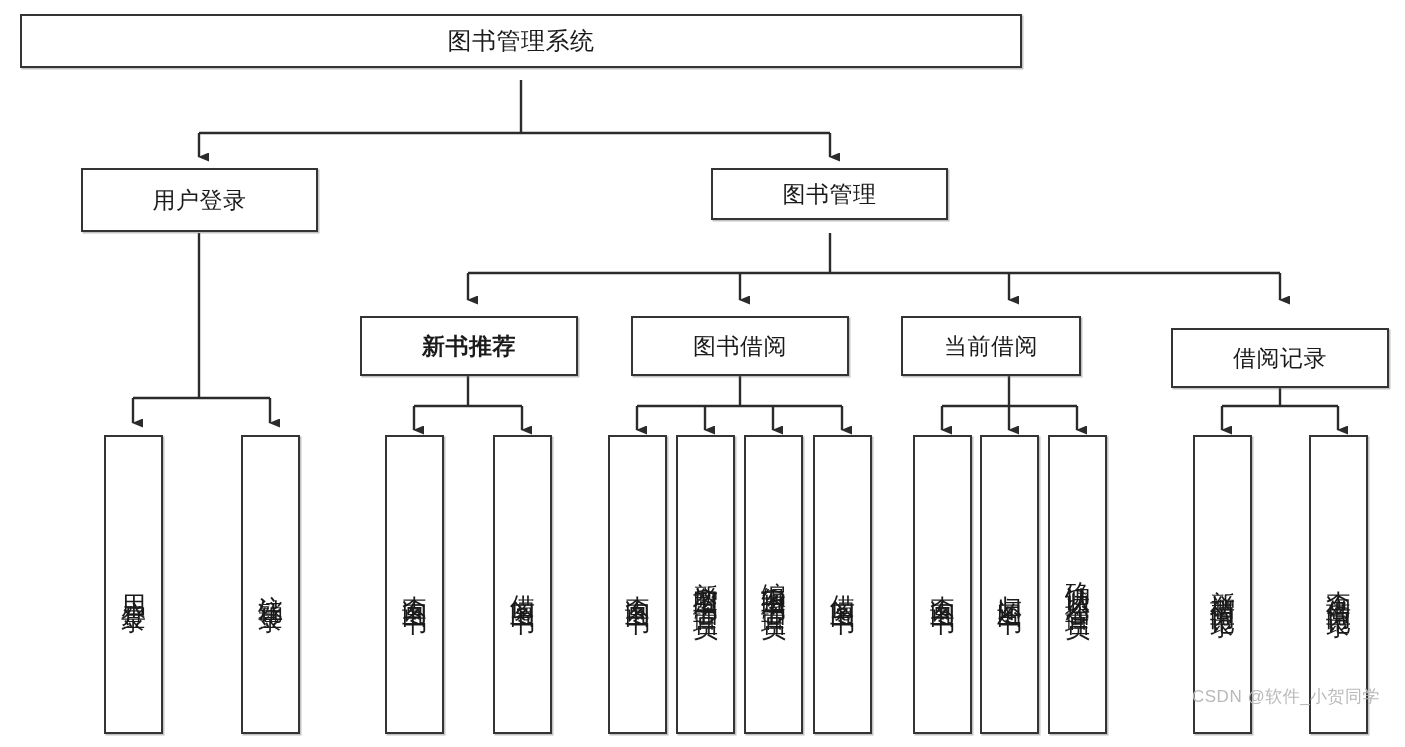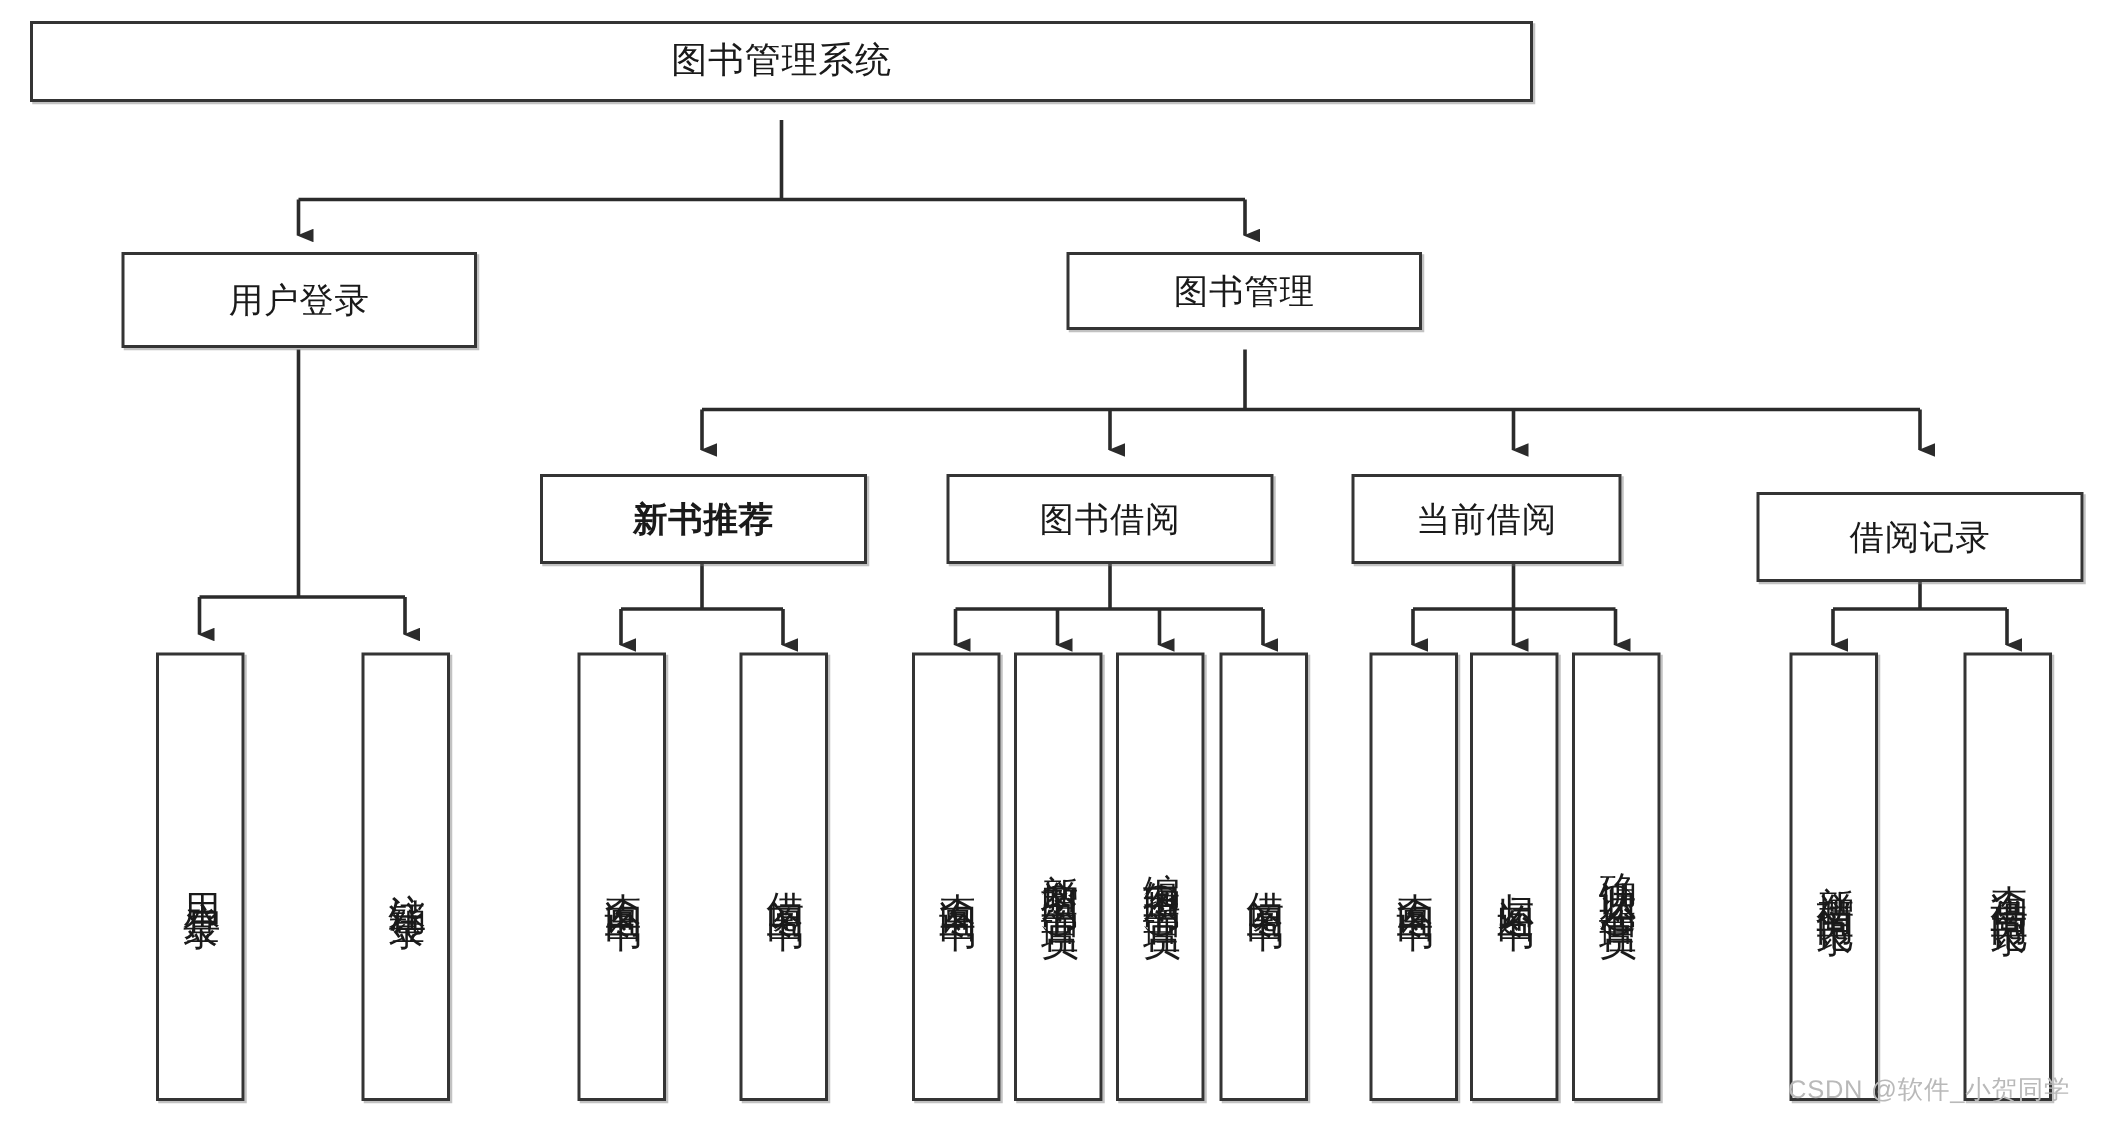--- a/index.html
+++ b/index.html
@@ -185,15 +185,15 @@
     <span class="lbl">确认归还（管理员）</span>
   </div>
 
   <div class="node vert" style="left:1193px; top:435px; width:59px; height:299px;">
     <span class="lbl">新增借阅记录</span>
   </div>
   <div class="node vert" style="left:1309px; top:435px; width:59px; height:299px;">
     <span class="lbl">查询借阅记录</span>
   </div>
 
-  <div class="watermark" style="left:1192px; top:715px;">CSDN @软件_小贺同学</div>
+  <div class="watermark" style="left:1192px; top:685px;">CSDN @软件_小贺同学</div>
 
 </div>
 
 </body></html>

